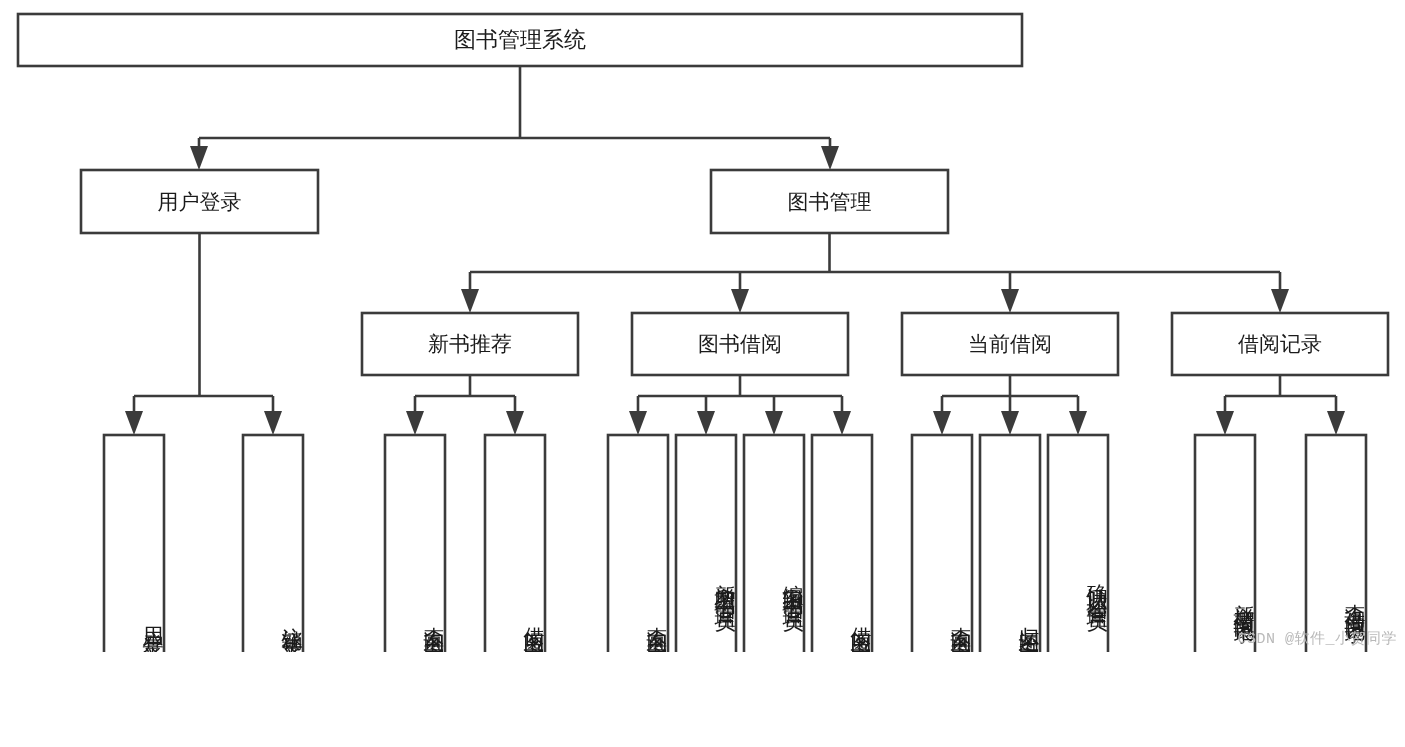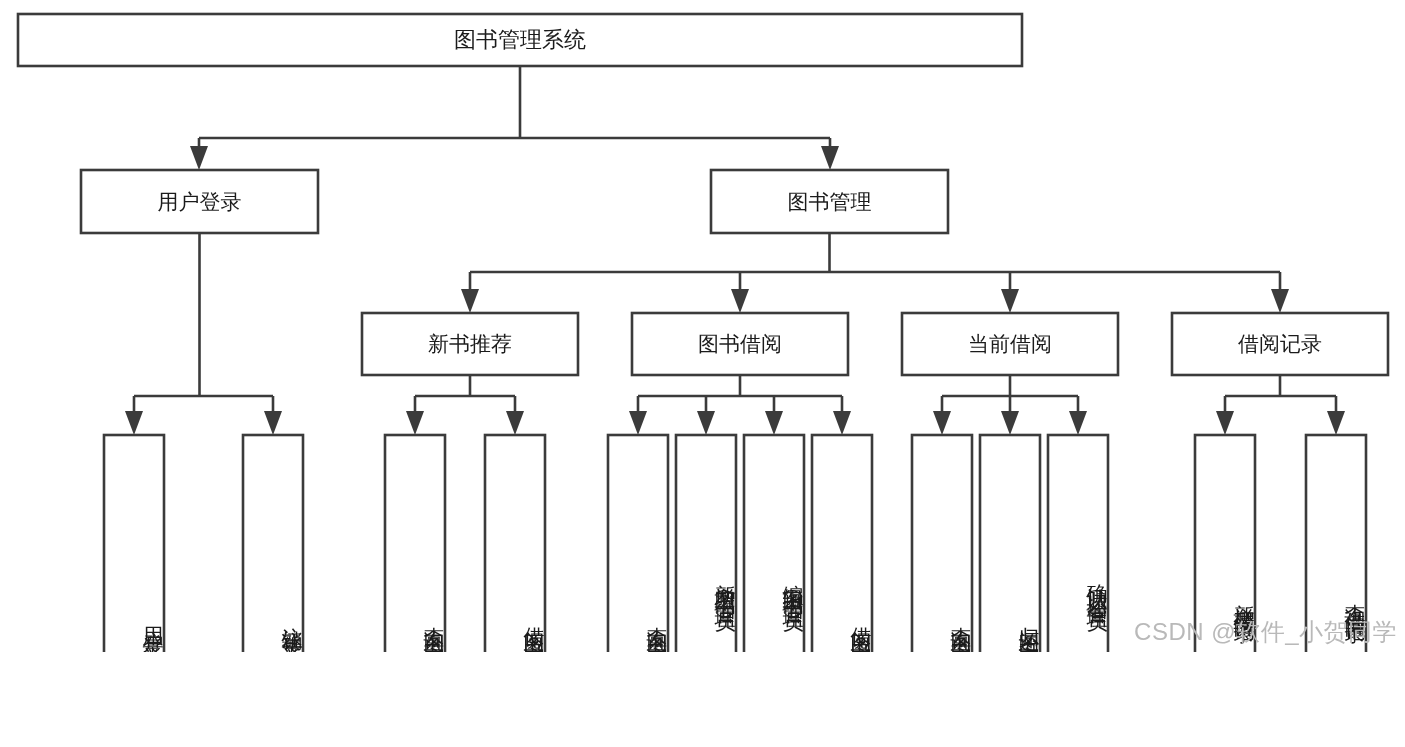--- a/index.html
+++ b/index.html
@@ -66,22 +66,22 @@
     line-height: 1.0;
     letter-spacing: 4px;
     color: #1b1b1b;
     white-space: nowrap;
     pointer-events: none;
   }
   .watermark {
     position: absolute;
     right: 8px;
     bottom: 4px;
-    font-family: Liberation Sans, sans-serif;
-    font-size: 24px;
+    font-family: Liberation Mono, monospace;
+    font-size: 15px;
     color: #b9b9b9;
     letter-spacing: 0.5px;
     user-select: none;
   }
 </style>
 </head>
 <body>
 
 <div id="diagram-root">
 

